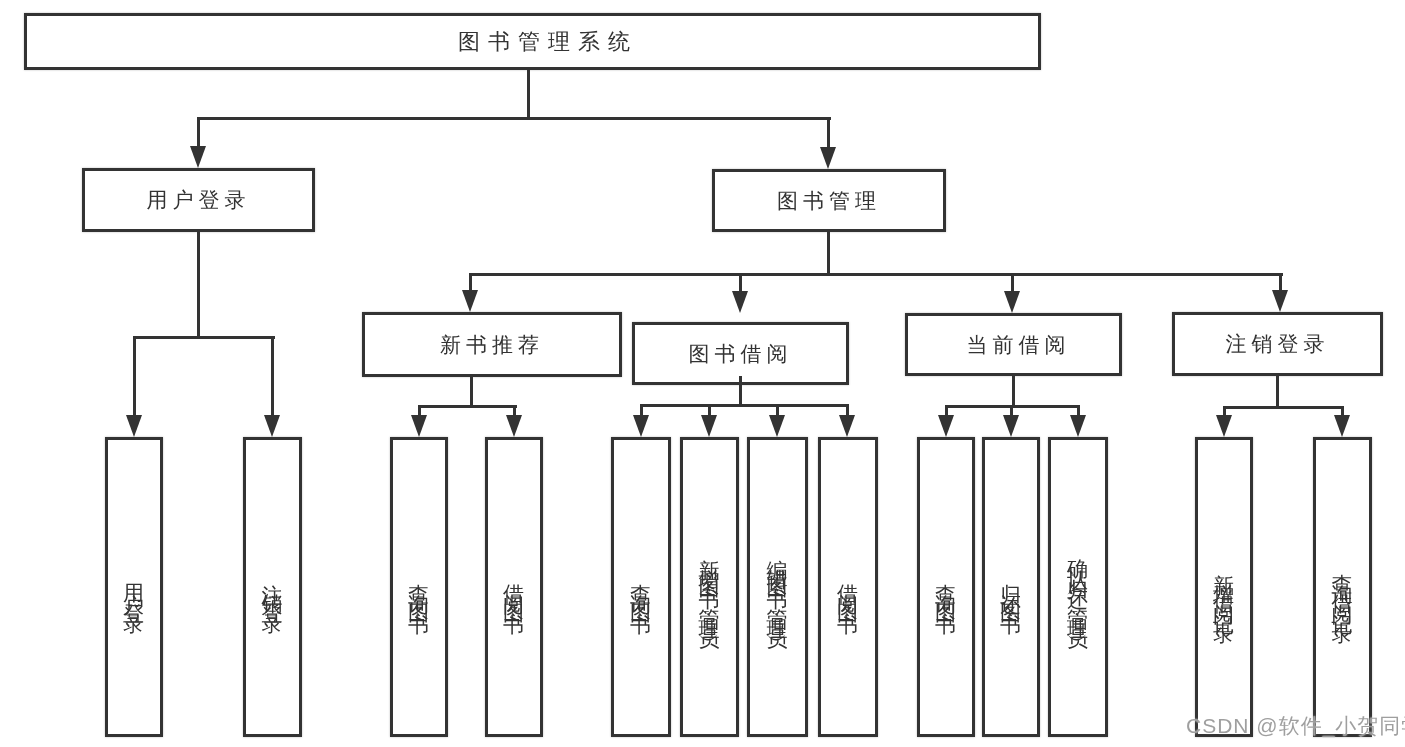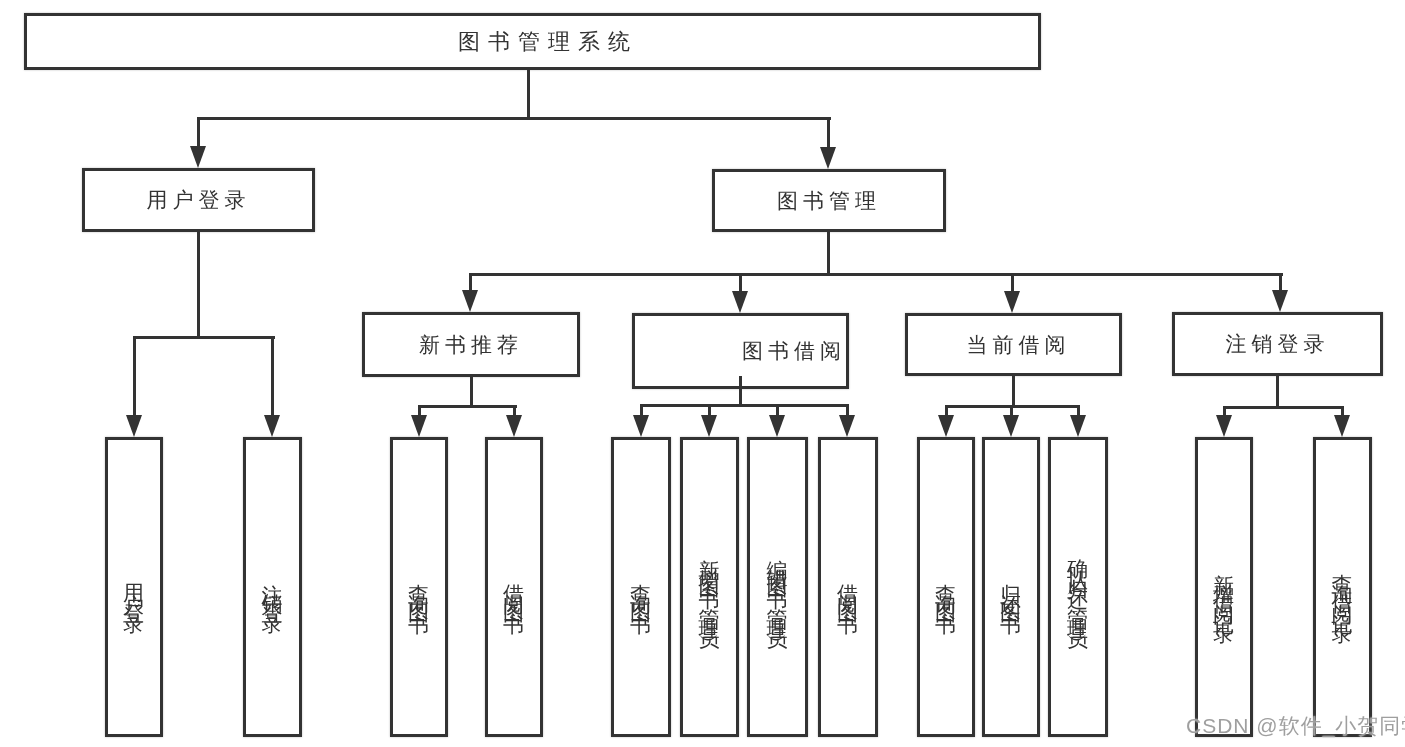--- a/index.html
+++ b/index.html
@@ -48,25 +48,25 @@
   </div>
 
   <div class="hbox" style="left:82px;top:168px;width:233px;height:64px;">
     <span>用户登录</span>
   </div>
 
   <div class="hbox" style="left:712px;top:169px;width:234px;height:63px;">
     <span>图书管理</span>
   </div>
 
-  <div class="hbox" style="left:362px;top:312px;width:218px;height:65px;align-items:center;">
+  <div class="hbox" style="left:362px;top:312px;width:260px;height:65px;align-items:center;">
     <span>新书推荐</span>
   </div>
 
-  <div class="hbox" style="left:632px;top:313px;width:217px;height:76px;justify-content:flex-end;">
+  <div class="hbox" style="left:632px;top:322px;width:217px;height:63px;">
     <span>图书借阅</span>
   </div>
 
   <div class="hbox" style="left:905px;top:313px;width:217px;height:63px;padding-left:10px;">
     <span>当前借阅</span>
   </div>
 
   <div class="hbox" style="left:1172px;top:312px;width:211px;height:64px;">
     <span>注销登录</span>
   </div>

